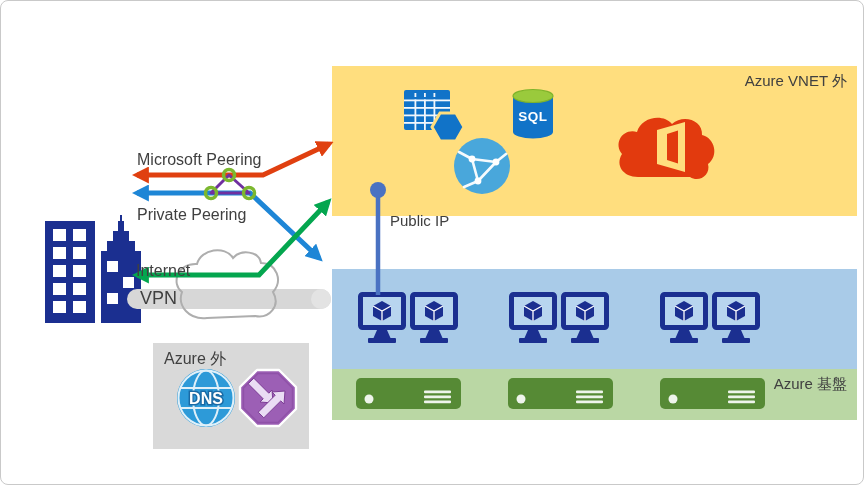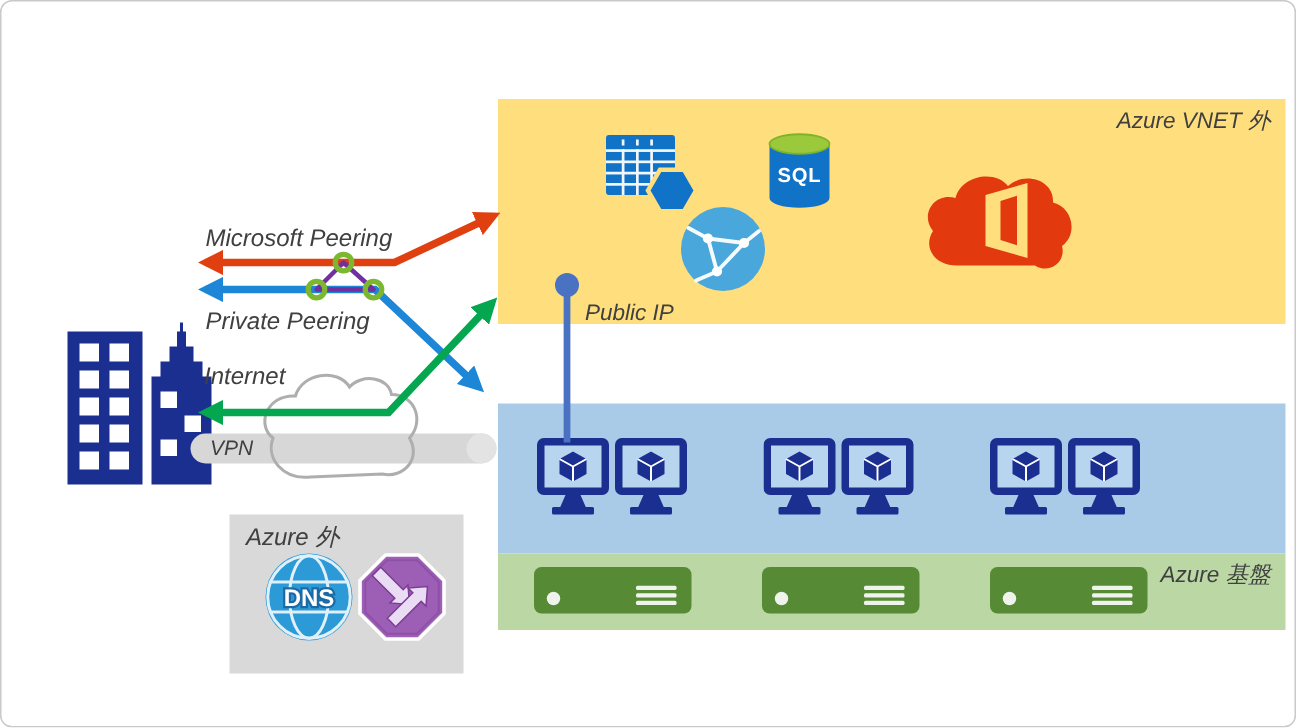--- a/index.html
+++ b/index.html
@@ -4,21 +4,21 @@
 <style>
   html,body{margin:0;padding:0;background:#fff;}
   body{font-family:"Liberation Sans","DejaVu Sans",sans-serif;}
   #stage{position:relative;width:862px;height:483px;border:1px solid var(--canvas-border);
          border-radius:8px;background:#fff;overflow:hidden;}
   .zone{position:absolute;}
   #zone-public {left:331px;top:65px;width:525px;height:150px;background:var(--zone-public-bg);}
   #zone-private{left:331px;top:268px;width:525px;height:100px;background:var(--zone-private-bg);}
   #zone-infra  {left:331px;top:368px;width:525px;height:51px;background:var(--zone-infra-bg);}
   #zone-outside{left:152px;top:342px;width:156px;height:106px;background:var(--zone-outside-bg);}
-  .lbl{position:absolute;color:var(--text);font-size:16px;line-height:20px;white-space:nowrap;z-index:40;font-style:italic;}
+  .lbl{position:absolute;color:var(--text);font-size:16px;line-height:20px;white-space:nowrap;z-index:40;}
   .lbl.right{text-align:right;}
   .lbl.small{font-size:15px;line-height:19px;}
   .icon{position:absolute;z-index:20;}
   #overlay{position:absolute;left:0;top:0;z-index:30;pointer-events:none;}
   #defs-svg{position:absolute;width:0;height:0;}
 </style>
 </head>
 <body>
 
 <div id="stage">
@@ -48,23 +48,23 @@
   <div class="zone" id="zone-outside"></div>
 
   <div class="lbl small right" style="right:16px;top:70px;">
     <span style="display:block">Azure VNET 外</span>
   </div>
   <div class="lbl small right" style="right:16px;top:373px;">Azure 基盤</div>
   <div class="lbl" style="left:163px;top:348px;">Azure 外</div>
 
   <div class="lbl" style="left:136px;top:149px;">Microsoft Peering</div>
   <div class="lbl" style="left:136px;top:204px;text-align:center;">Private Peering</div>
-  <div class="lbl" style="left:135px;top:241px;">Internet</div>
-  <div class="lbl" style="left:139px;top:287px;font-size:14px;">VPN</div>
-  <div class="lbl small" style="left:389px;top:198px;">Public IP</div>
+  <div class="lbl" style="left:135px;top:260px;">Internet</div>
+  <div class="lbl" style="left:139px;top:287px;font-size:18px;">VPN</div>
+  <div class="lbl small" style="left:389px;top:210px;">Public IP</div>
 
   <svg class="icon" style="left:42px;top:212px;" width="100" height="112" viewBox="0 0 100 112">
     <rect x="2" y="8" width="50" height="102" style="fill:var(--navy)"></rect>
     <g style="fill:#fff">
       <rect x="10" y="16" width="13" height="12"></rect>
         <rect x="30" y="16" width="13" height="12"></rect>
       <rect x="10" y="34" width="13" height="12"></rect>
         <rect x="30" y="34" width="13" height="12"></rect>
       <rect x="10" y="52" width="13" height="12"></rect>
         <rect x="30" y="52" width="13" height="12"></rect>

